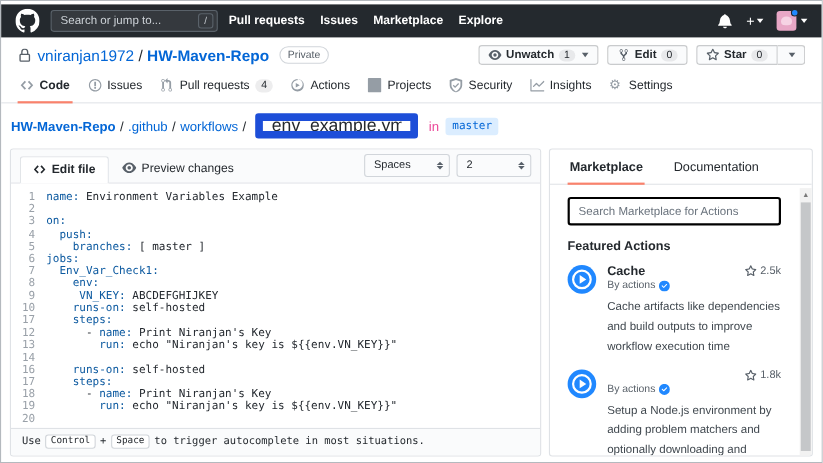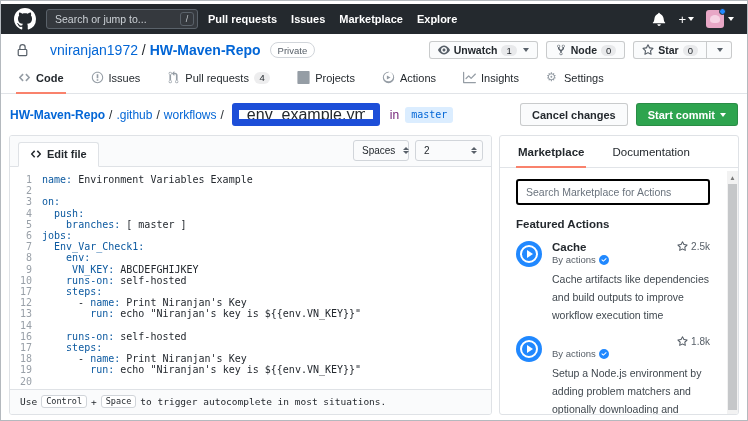--- a/index.html
+++ b/index.html
@@ -21,67 +21,67 @@
   .plus-grp { color: #fff; font-size: 13px; display: flex; align-items: center; gap: 2px; cursor: pointer; }
   .caret { width: 0; height: 0; border-left: 3.5px solid transparent; border-right: 3.5px solid transparent; border-top: 4px solid currentColor; display: inline-block; }
   .avatar-grp { display: flex; align-items: center; gap: 4px; color: #fff; cursor: pointer; }
   .avatar { width: 18px; height: 18px; border-radius: 3px; background: #e8a7c6; position: relative; }
   .avatar::before { content: ""; position: absolute; left: 4px; top: 5px; width: 10px; height: 8px; border-radius: 50% 50% 40% 40%; background: #f6d3e4; }
   .avatar-dot { position: absolute; right: -2px; top: -2px; width: 7px; height: 7px; border-radius: 50%; background: #2188ff; border: 1.5px solid #24292e; }
 
   
   .repo-head { display: flex; align-items: center; padding: 7px 15px 5px; gap: 5px; flex: none; }
   .lock-ic { width: 13px; height: 13px; color: #586069; flex: none; }
-  .repo-title { font-size: 14px; color: #24292e; margin-left: 16px; }
+  .repo-title { font-size: 14px; color: #24292e; }
   .repo-title a { color: var(--link); text-decoration: none; cursor: pointer; }
   .repo-title .strong { font-weight: bold; }
   .badge-private { font-size: 9.5px; color: #586069; border: 1px solid #dseparator; border: 1px solid #d1d5da; border-radius: 999px; padding: 1.5px 7px; margin-left: 4px; }
   .head-actions { margin-left: auto; display: flex; gap: 8px; }
   .btn-grp { display: flex; }
   .hbtn { display: flex; align-items: center; gap: 4px; background: #fafbfc; border: 1px solid rgba(27,31,35,0.22); font-size: 10.5px; font-weight: bold; color: #24292e; padding: 2px 8px; cursor: pointer; font-family: inherit; }
   .hbtn svg { width: 12px; height: 12px; color: #586069; }
   .hbtn .cnt { background: rgba(27,31,35,0.08); border-radius: 20px; padding: 0 5px; font-size: 9.5px; font-weight: normal; }
   .hbtn .caret { color: #586069; margin-left: 2px; }
   .btn-grp .hbtn:first-child { border-radius: 3px 0 0 3px; }
   .btn-grp .hbtn:last-child { border-radius: 0 3px 3px 0; }
   .btn-grp .hbtn:only-child { border-radius: 3px; }
   .btn-grp .hbtn + .hbtn { border-left: none; }
 
   
-  .repo-tabs { display: flex; gap: 23px; padding: 0 15px; border-bottom: 1px solid #e1e4e8; flex: none; }
+  .repo-tabs { display: flex; gap: 12px; padding: 0 15px; border-bottom: 1px solid #e1e4e8; flex: none; }
   .rtab { display: flex; align-items: center; gap: 5px; font-size: 11px; color: #24292e; padding: 7px 2px 8px; cursor: pointer; text-decoration: none; border-bottom: 2px solid transparent; margin-bottom: -1px; white-space: nowrap; }
   .rtab svg, .rtab .gear-glyph { width: 13px; height: 13px; color: #959da5; font-size: 12px; line-height: 13px; }
   .rtab.active { font-weight: bold; border-bottom-color: var(--tab-underline); }
   .rtab .cnt { background: rgba(27,31,35,0.08); border-radius: 20px; padding: 0.5px 5.5px; font-size: 9.5px; }
 
   
   .crumb-row { display: flex; align-items: center; padding: 9px 9px 7px; gap: 4px; flex: none; }
   .crumb-row .lnk { color: var(--link); font-size: 12px; text-decoration: none; cursor: pointer; }
   .crumb-row .lnk.strong { font-weight: bold; }
   .crumb-row .sep { color: #24292e; font-size: 12px; }
   .fname-input { width: 148px; height: 23px; border: 7px solid #1d4ed8; border-radius: 3px; font-size: 16px; color: #24292e; padding: 0 8px; margin: 0 4px; font-family: "Liberation Sans", sans-serif; outline: none; }
-  .in-lbl { font-size: 12px; color: #701a75; margin: 0 2px; }
+  .in-lbl { font-size: 12px; color: #ec4899; margin: 0 2px; }
   .branch-badge { background: var(--branch-bg); color: var(--link); font-family: "DejaVu Sans Mono", monospace; font-size: 10px; padding: 2.5px 6px; border-radius: 3px; }
   .crumb-actions { margin-left: auto; display: flex; gap: 8px; }
   .btn-light { background: #fafbfc; border: 1px solid rgba(27,31,35,0.22); border-radius: 3px; font-size: 11px; font-weight: bold; color: #24292e; padding: 4.5px 11px; cursor: pointer; font-family: inherit; }
   .btn-green { background: var(--green); border: 1px solid rgba(27,31,35,0.18); border-radius: 3px; font-size: 11px; font-weight: bold; color: #fff; padding: 4.5px 11px; cursor: pointer; display: flex; align-items: center; gap: 5px; font-family: inherit; }
 
   
   .main { flex: 1; display: flex; gap: 7px; padding: 2px 8px 5px; min-height: 0; }
 
   .editor { width: 483px; flex: none; border: 1px solid #ddtest; border: 1px solid #dfe2e6; border-radius: 3px; display: flex; flex-direction: column; overflow: hidden; background: #fff; }
   .editor-head { background: #fafbfc; border-bottom: 1px solid #dfe2e6; display: flex; align-items: flex-end; padding: 5px 8px 0 8px; flex: none; height: 31px; }
   .etab-edit { display: flex; align-items: center; gap: 5px; background: #fff; border: 1px solid #dfe2e6; border-bottom: 1px solid #fff; margin-bottom: -1px; border-radius: 3px 3px 0 0; padding: 5px 11px 6px; font-size: 11px; font-weight: bold; color: #24292e; cursor: pointer; }
   .etab-edit svg { width: 12px; height: 12px; color: #24292e; }
   .etab-preview { display: flex; align-items: center; gap: 5px; padding: 5px 12px 7px; font-size: 11px; color: #24292e; cursor: pointer; }
   .etab-preview svg { width: 13px; height: 13px; color: #586069; }
   .ed-selects { margin-left: auto; display: flex; gap: 6px; align-items: center; padding-bottom: 5px; }
   .sel { display: flex; align-items: center; background: #fafbfc; border: 1px solid #d1d5da; border-radius: 3px; height: 21px; font-size: 10px; color: #24292e; padding: 0 5px 0 8px; cursor: pointer; font-family: inherit; }
   .sel .txt { flex: 1; text-align: left; }
-  .sel1 { width: 56px; } .sel2 { width: 68px; } .sel3 { width: 88px; }
+  .sel1 { width: 78px; } .sel2 { width: 68px; } .sel3 { width: 88px; }
   .updown { display: flex; flex-direction: column; gap: 1px; margin-left: 8px; }
   .updown i { width: 0; height: 0; border-left: 3px solid transparent; border-right: 3px solid transparent; display: block; }
   .updown i.u { border-bottom: 3.5px solid #586069; }
   .updown i.d { border-top: 3.5px solid #586069; }
 
   .code-area { flex: 1; padding: 7px 0 0; overflow: hidden; cursor: text; background: #fff; }
   .cl { display: flex; font-family: "DejaVu Sans Mono", monospace; font-size: 10px; line-height: 11.2px; }
   .ln { width: 32px; flex: none; text-align: right; padding-right: 10px; color: #99a0a8; }
   .lc { white-space: pre; color: #24292f; }
   .lc .k { color: #0d5aa0; }
@@ -171,21 +171,21 @@
           <span>Unwatch</span>
           <span class="cnt">1</span>
           <i class="caret"></i>
         </button>
       </div>
       <div class="btn-grp">
         <button class="hbtn">
           <svg viewBox="0 0 10 16" fill="currentColor">
               <path d="M8 1a1.993 1.993 0 0 0-1 3.72V6L5 8 3 6V4.72A1.993 1.993 0 0 0 2 1a1.993 1.993 0 0 0-1 3.72V6.5l3 3v1.78A1.993 1.993 0 0 0 5 15a1.993 1.993 0 0 0 1-3.72V9.5l3-3V4.72A1.993 1.993 0 0 0 8 1zM2 4.2C1.34 4.2.8 3.65.8 3c0-.65.55-1.2 1.2-1.2.65 0 1.2.55 1.2 1.2 0 .65-.55 1.2-1.2 1.2zm3 10c-.66 0-1.2-.55-1.2-1.2 0-.65.55-1.2 1.2-1.2.65 0 1.2.55 1.2 1.2 0 .65-.55 1.2-1.2 1.2zm3-10c-.66 0-1.2-.55-1.2-1.2 0-.65.55-1.2 1.2-1.2.65 0 1.2.55 1.2 1.2 0 .65-.55 1.2-1.2 1.2z"></path>
             </svg>
-          <span>Node</span>
+          <span>Edit</span>
           <span class="cnt">0</span>
         </button>
       </div>
       <div class="btn-grp">
         <button class="hbtn">
           <svg viewBox="0 0 16 16" fill="currentColor">
               <path d="M8 .25a.75.75 0 0 1 .673.418l1.882 3.815 4.21.612a.75.75 0 0 1 .416 1.279l-3.046 2.97.719 4.192a.75.75 0 0 1-1.088.791L8 12.347l-3.766 1.98a.75.75 0 0 1-1.088-.79l.72-4.194L.819 6.374a.75.75 0 0 1 .416-1.28l4.21-.611L7.327.668A.75.75 0 0 1 8 .25zm0 2.445L6.615 5.5a.75.75 0 0 1-.564.41l-3.097.45 2.24 2.184a.75.75 0 0 1 .216.664l-.528 3.084 2.769-1.456a.75.75 0 0 1 .698 0l2.77 1.456-.53-3.084a.75.75 0 0 1 .216-.664l2.24-2.183-3.096-.45a.75.75 0 0 1-.564-.41L8 2.694v.001z"></path>
             </svg>
           <span>Star</span>
           <span class="cnt">0</span>
@@ -218,33 +218,41 @@
         <span style="display: inline-flex;">
           <svg viewBox="0 0 12 16" fill="currentColor" style="width: 13px; height: 13px; color: rgb(149, 157, 165);">
             <path d="M11 11.28V5c-.03-.78-.34-1.47-.94-2.06C9.46 2.35 8.78 2.03 8 2H7V0L4 3l3 3V4h1c.27.02.48.11.69.31.21.2.3.42.31.69v6.28A1.993 1.993 0 0 0 10 15a1.993 1.993 0 0 0 1-3.72zm-1 2.92c-.66 0-1.2-.55-1.2-1.2 0-.65.55-1.2 1.2-1.2.65 0 1.2.55 1.2 1.2 0 .65-.55 1.2-1.2 1.2zM4 3c0-1.11-.89-2-2-2a1.993 1.993 0 0 0-1 3.72v6.56A1.993 1.993 0 0 0 2 15a1.993 1.993 0 0 0 1-3.72V4.72c.59-.34 1-.98 1-1.72zm-.8 10c0 .66-.55 1.2-1.2 1.2-.65 0-1.2-.55-1.2-1.2 0-.65.55-1.2 1.2-1.2.65 0 1.2.55 1.2 1.2zM2 4.2C1.34 4.2.8 3.65.8 3c0-.65.55-1.2 1.2-1.2.65 0 1.2.55 1.2 1.2 0 .65-.55 1.2-1.2 1.2z"></path>
           </svg>
         </span>
         <span>Pull requests</span>
         <span class="cnt">4</span>
       </a>
       <a class="rtab">
         <span style="display: inline-flex;">
+          <svg viewBox="0 0 14 16" fill="currentColor" style="width: 13px; height: 13px; color: rgb(149, 157, 165);">
+            <path d="M14 8A7 7 0 1 0 0 8a7 7 0 0 0 14 0zM7 1.3c3.14 0 5.7 2.56 5.7 5.7s-2.56 5.7-5.7 5.7A5.71 5.71 0 0 1 1.3 8c0-3.14 2.56-5.7 5.7-5.7zM9.5 8L5 10.5v-5L9.5 8z"></path>
+          </svg>
+        </span>
+        <span>Actions</span>
+      </a>
+      <a class="rtab">
+        <span style="display: inline-flex;">
           <svg viewBox="0 0 15 16" fill="currentColor" style="width: 13px; height: 13px; color: rgb(149, 157, 165);">
             <path d="M10 12h3V2h-3v10zm-4-2h3V2H6v8zm-4 4h3V2H2v12zm-1 1h13V1H1v14zM14 0H1a1 1 0 0 0-1 1v14a1 1 0 0 0 1 1h13a1 1 0 0 0 1-1V1a1 1 0 0 0-1-1z"></path>
           </svg>
         </span>
         <span>Projects</span>
       </a>
       <a class="rtab">
         <span style="display: inline-flex;">
           <svg viewBox="0 0 14 16" fill="currentColor" style="width: 13px; height: 13px; color: rgb(149, 157, 165);">
-            <path d="M14 8A7 7 0 1 0 0 8a7 7 0 0 0 14 0zM7 1.3c3.14 0 5.7 2.56 5.7 5.7s-2.56 5.7-5.7 5.7A5.71 5.71 0 0 1 1.3 8c0-3.14 2.56-5.7 5.7-5.7zM9.5 8L5 10.5v-5L9.5 8z"></path>
-          </svg>
-        </span>
-        <span>Actions</span>
+            <path d="M7 0L0 2v6.02C0 12.69 5.31 16 7 16c1.69 0 7-3.31 7-7.98V2L7 0zm5 8.02c0 3.77-4.27 6.51-5 6.98-.73-.47-5-3.21-5-6.98V3.73L7 2.1l5 1.63v4.29zM6.06 9.02L4.5 7.46 3.44 8.52l2.62 2.62 4.5-4.5-1.06-1.06-3.44 3.44z"></path>
+          </svg>
+        </span>
+        <span>Security</span>
       </a>
       <a class="rtab">
         <span style="display: inline-flex;">
           <svg viewBox="0 0 16 16" fill="currentColor" style="width: 13px; height: 13px; color: rgb(149, 157, 165);">
             <path d="M1.5 1.75a.75.75 0 0 0-1.5 0v12.5c0 .414.336.75.75.75h14.5a.75.75 0 0 0 0-1.5H1.5V1.75zm14.28 2.53a.75.75 0 0 0-1.06-1.06L10 7.94 7.53 5.47a.75.75 0 0 0-1.06 0L3.22 8.72a.75.75 0 0 0 1.06 1.06L7 7.06l2.47 2.47a.75.75 0 0 0 1.06 0l5.25-5.25z"></path>
           </svg>
         </span>
         <span>Insights</span>
       </a>
       <a class="rtab">
@@ -258,38 +266,37 @@
   <div class="crumb-row">
     <a class="lnk strong">HW-Maven-Repo</a>
     <span class="sep">/</span>
     <a class="lnk">.github</a>
     <span class="sep">/</span>
     <a class="lnk">workflows</a>
     <span class="sep">/</span>
     <input class="fname-input" type="text" value="env_example.yml" style="">
     <span class="in-lbl">in</span>
     <span class="branch-badge">master</span>
-    <div class="crumb-actions">
-      <button class="btn-light">Cancel changes</button>
-      <button class="btn-green">
-          <span>Start commit</span>
-          <i class="caret"></i>
-        </button>
-    </div>
   </div>
 
   <div class="main">
 
     <section class="editor">
       <div class="editor-head">
         <span class="etab-edit">
           <svg viewBox="0 0 14 16" fill="currentColor">
               <path d="M9.5 3L8 4.5 11.5 8 8 11.5 9.5 13 14 8 9.5 3zm-5 0L0 8l4.5 5L6 11.5 2.5 8 6 4.5 4.5 3z"></path>
             </svg>
           <span>Edit file</span>
+        </span>
+        <span class="etab-preview">
+          <svg viewBox="0 0 16 16" fill="currentColor">
+              <path d="M8.06 2C3 2 0 8 0 8s3 6 8.06 6C13 14 16 8 16 8s-3-6-7.94-6zM8 12c-2.2 0-4-1.78-4-4 0-2.2 1.8-4 4-4 2.22 0 4 1.8 4 4 0 2.22-1.78 4-4 4zm2-4c0 1.11-.89 2-2 2-1.11 0-2-.89-2-2 0-1.11.89-2 2-2 1.11 0 2 .89 2 2z"></path>
+            </svg>
+          <span>Preview changes</span>
         </span>
         <div class="ed-selects">
           <button class="sel sel1">
               <span class="txt">Spaces</span>
               <span class="updown">
                 <i class="u"></i>
                 <i class="d"></i>
               </span>
             </button>
           <button class="sel sel2">

